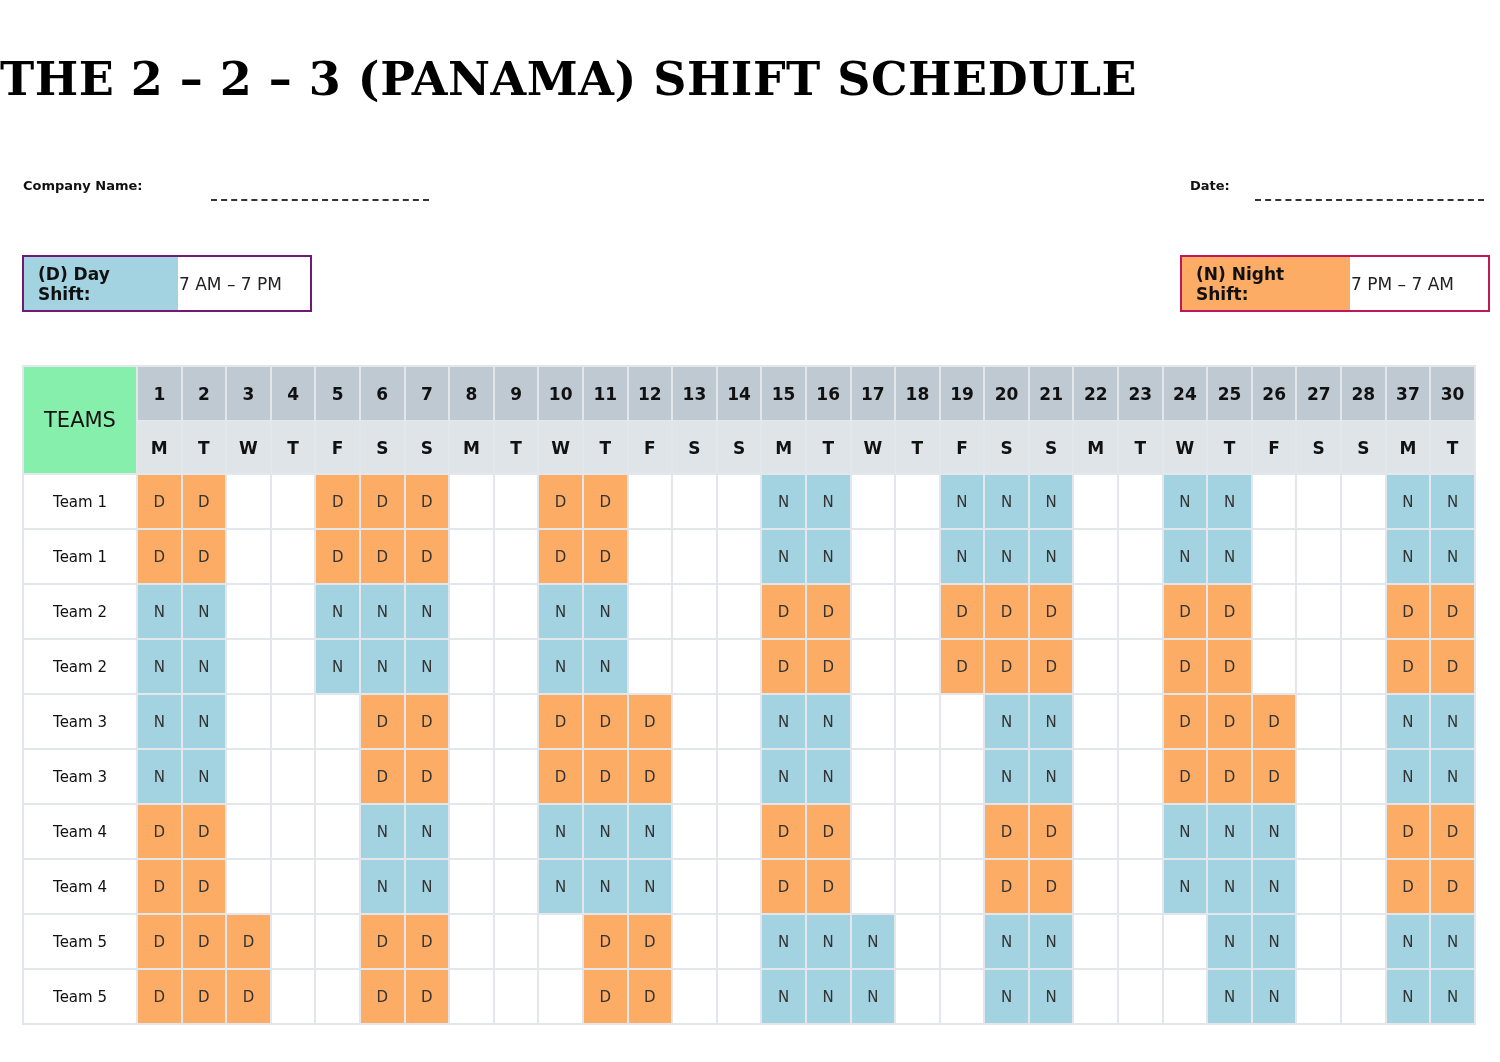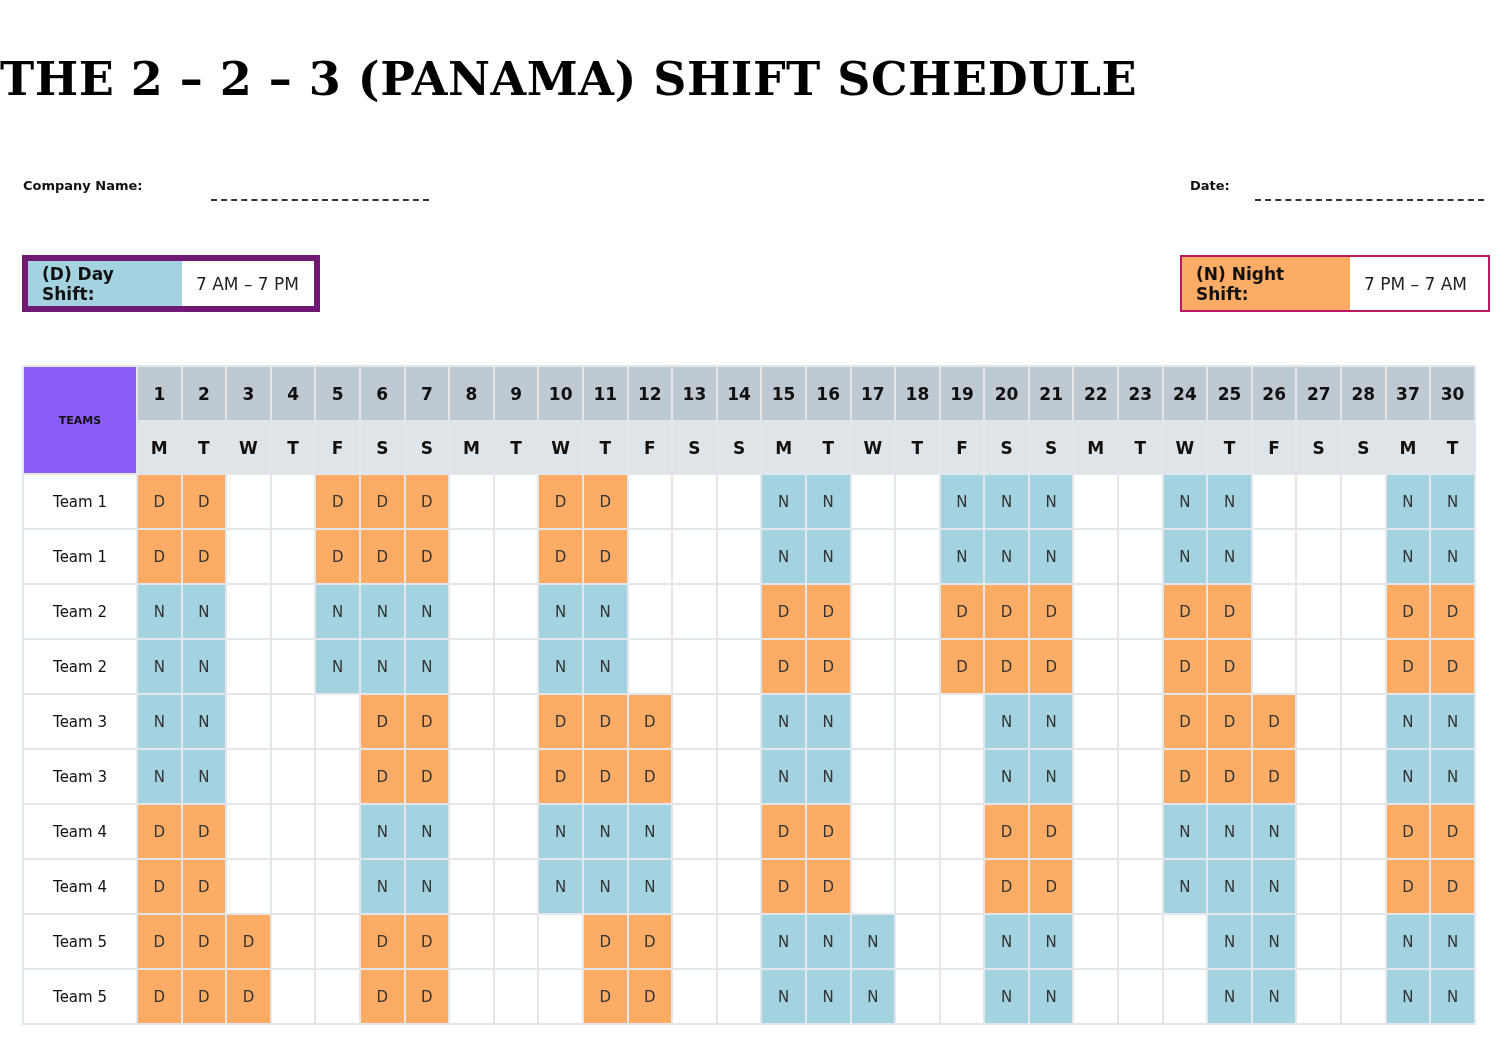--- a/index.html
+++ b/index.html
@@ -7,36 +7,36 @@
   body { position: relative; font-family: "DejaVu Sans", "Liberation Sans", sans-serif; color: #111; }
   .title {
     position: absolute; top: 52px; left: 0; width: 1500px; 
     font-family: "DejaVu Serif", "Liberation Serif", serif; font-weight: bold;
     font-size: 46px; letter-spacing: 0.5px; color: #000;
   }
   .field-label { position: absolute; top: 178px; font-size: 13px; font-weight: bold; color: #111; }
   .field-line { position: absolute; top: 199px; height: 0; border-bottom: 2px dashed #333; }
   .legend { position: absolute; top: 255px; height: 57px; display: flex; }
   .legend .lab { display: flex; align-items: center; padding: 0 14px; font-weight: bold; font-size: 17px; color: #111; }
-  .legend .val { display: flex; align-items: center; padding: 0 14px; background: #fff; font-size: 17px; color: #222; }
-  .legend.day { left: 22px; border: 6px solid #701a75; }
+  .legend .val { display: flex; align-items: center; padding: 0 1px; background: #fff; font-size: 17px; color: #222; }
+  .legend.day { left: 22px; border: 2px solid #701a75; }
   .legend.day .lab { background: #a3d2e0; width: 154px; }
   .legend.day .val { width: 132px; }
   .legend.night { left: 1180px; border: 2px solid #be185d; }
   .legend.night .lab { background: #fdac66; width: 168px; }
   .legend.night .val { width: 138px; }
 
   table.grid {
     position: absolute; top: 365px; left: 22px;
     border-collapse: collapse; table-layout: fixed; width: 1454px;
   }
   table.grid td, table.grid th {
     border: 2px solid #e3e7eb; text-align: center; padding: 0;
   }
-  th.teams-h { background: #8b5cf6; width: 114px; font-size: 11px; font-weight: bold; color: #111; }
+  th.teams-h { background: #86efac; width: 114px; font-size: 21px; font-weight: normal; color: #111; }
   th.num { background: #bfc9d2; height: 55px; font-size: 17px; font-weight: bold; color: #111; border-color: #c8d1d9; }
   th.dow { background: #dfe4e8; height: 53px; font-size: 17px; font-weight: bold; color: #111; }
   td.team { height: 55px; font-size: 15px; color: #111; background: #fff; }
   td.cell { font-size: 15px; color: #333; background: #fff; }
   td.cell.D { background: #fdac66; }
   td.cell.N { background: #a3d2e0; }
 </style>
 </head>
 <body>
 

